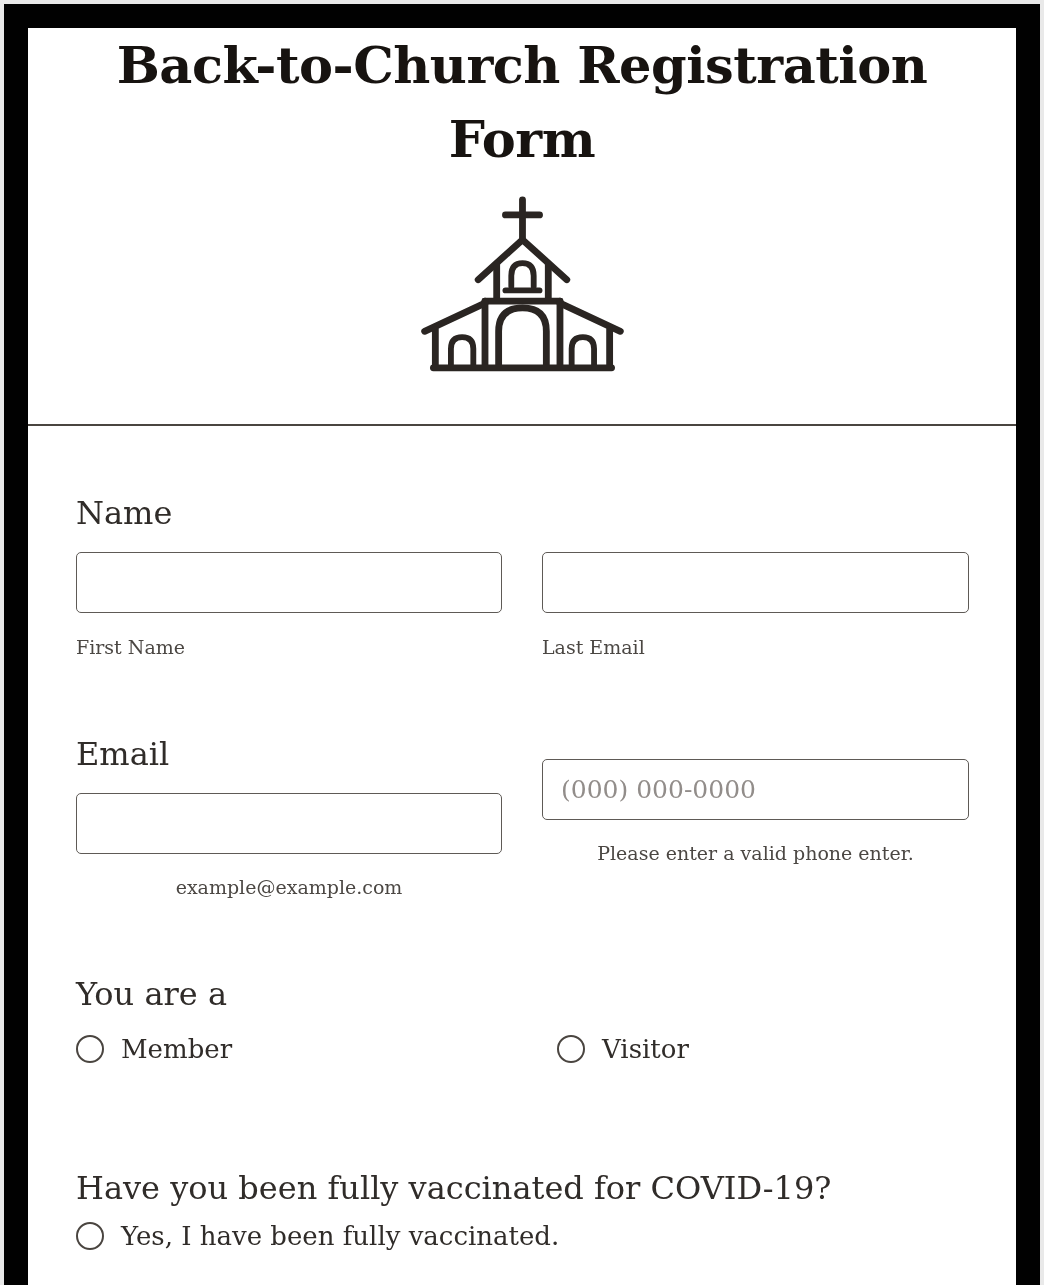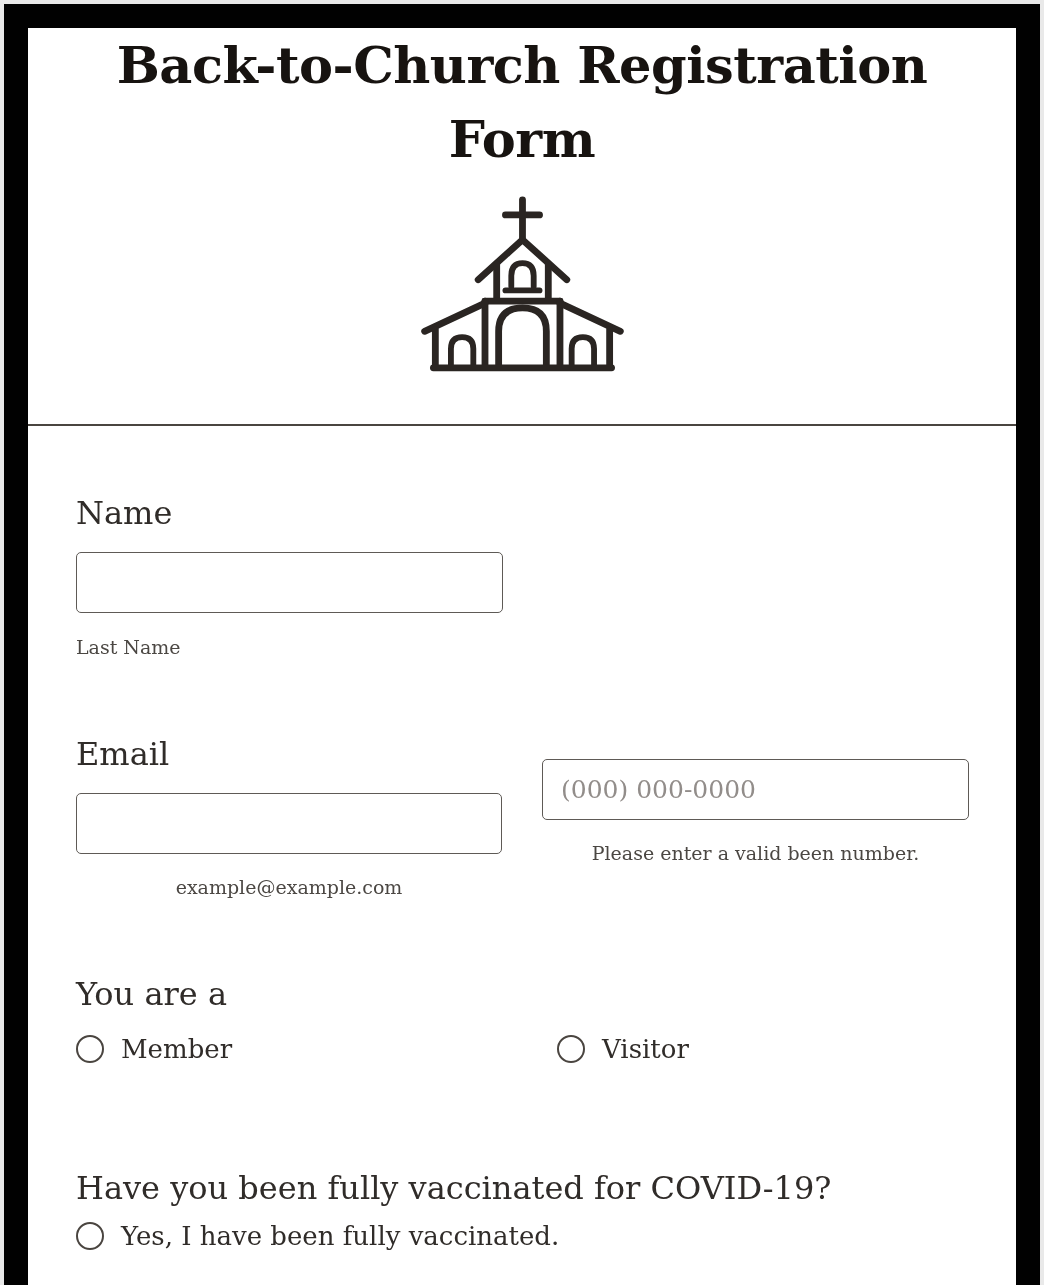--- a/index.html
+++ b/index.html
@@ -159,37 +159,41 @@
     </div>
   </div>
 
   <div class="divider"></div>
 
   <div class="form-body">
 
     <section class="sec-name">
       <div class="field-label">Name</div>
       <div class="row">
+        <div class="col-l">
+          <input type="text" class="text-input" value="" style="">
+          <div class="sublabel">First Name</div>
+        </div>
         <div class="col-r">
           <input type="text" class="text-input" value="" style="">
-          <div class="sublabel">Last Name</div>
+          <div class="sublabel">Last Email</div>
         </div>
       </div>
     </section>
 
     <section class="sec-contact">
       <div class="row">
         <div class="col-l">
           <div class="field-label">Email</div>
           <input type="text" class="text-input" value="" style="">
           <div class="sublabel">example@example.com</div>
         </div>
         <div class="col-r">
           <input type="text" class="text-input" placeholder="(000) 000-0000" style="">
-          <div class="sublabel">Please enter a valid been number.</div>
+          <div class="sublabel">Please enter a valid phone enter.</div>
         </div>
       </div>
     </section>
 
     <section class="sec-membertype">
       <div class="field-label">You are a</div>
       <div class="radio-row">
         <label class="radio-option first">
           <span class="radio-circle"></span>
           <span class="radio-text">Member</span>

